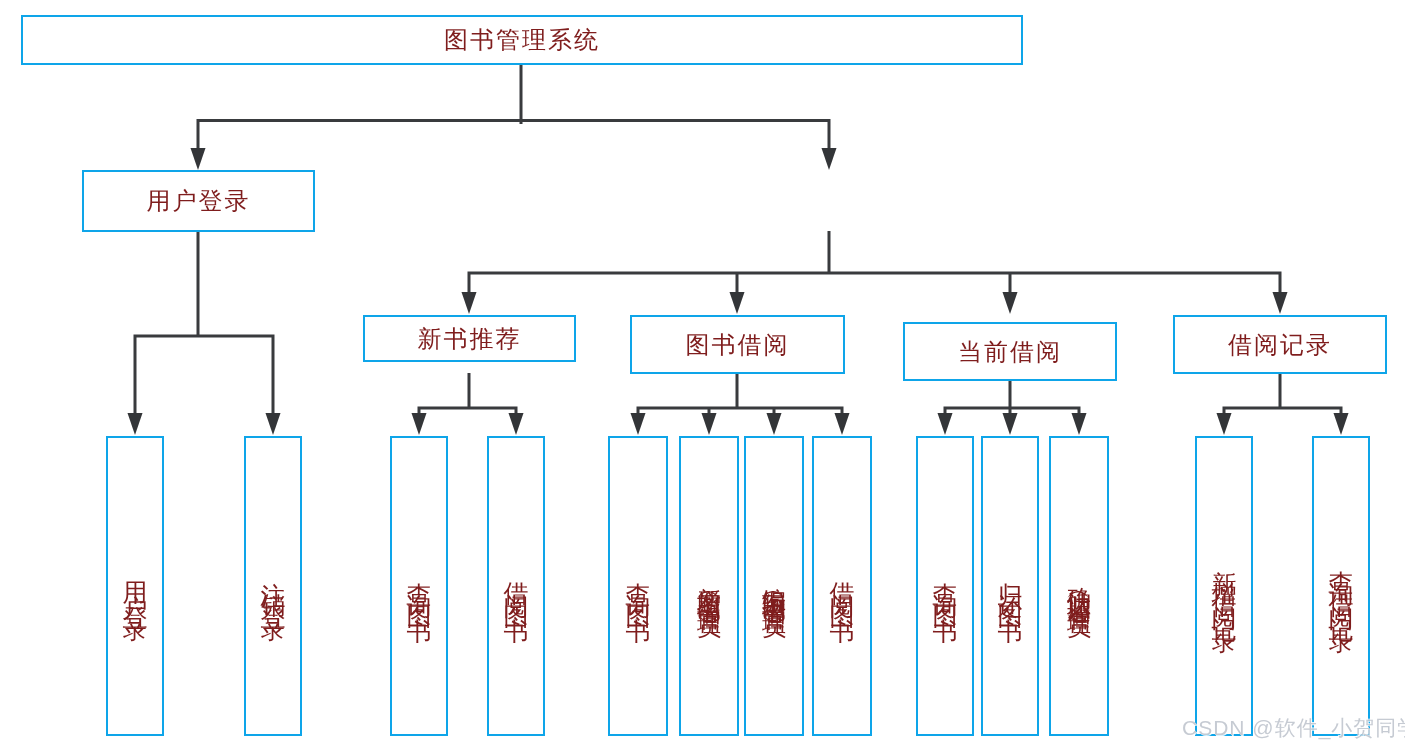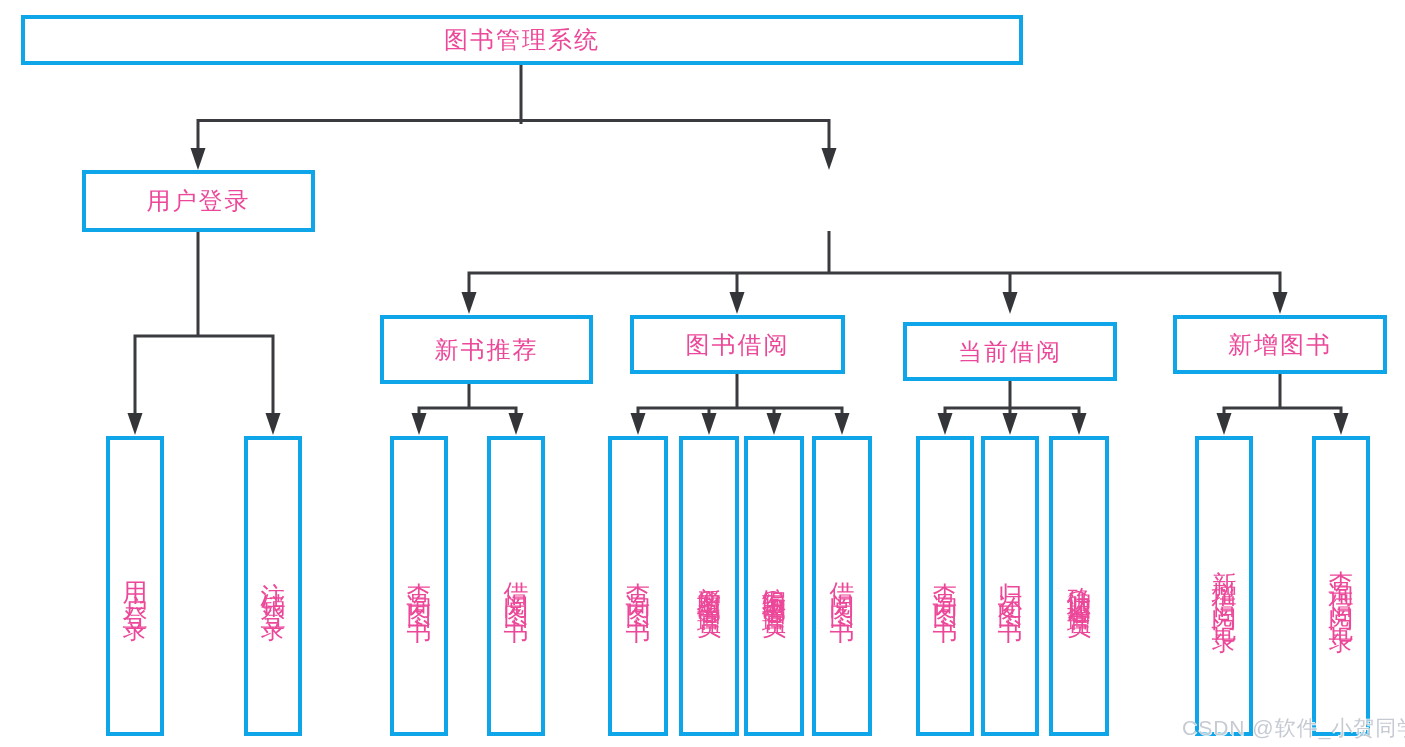--- a/index.html
+++ b/index.html
@@ -7,24 +7,24 @@
     position:relative;
     width:1405px;height:747px;
     background:#ffffff;
     font-family:"Liberation Sans","DejaVu Sans",sans-serif;
     overflow:hidden;
   }
   #connectors{position:absolute;left:0;top:0;width:1405px;height:747px;z-index:1;}
   .box{
     position:absolute;
     background:#ffffff;
-    border:4px solid #0ea5e9;
+    border:2px solid #0ea5e9;
     box-sizing:border-box;
     display:flex;align-items:center;justify-content:center;
-    color:#ec4899;
+    color:#7f1d1d;
     z-index:2;
   }
   .hbox{font-size:24px;letter-spacing:2px;}
   .vbox{width:58px;top:436px;height:300px;}
   .vbox span{
     writing-mode:vertical-rl;
     text-orientation:mixed;
     font-size:25px;
     line-height:1;
     letter-spacing:12px;
@@ -94,31 +94,31 @@
   </svg>
 
   <div class="box hbox" style="left:21px;top:15px;width:1002px;height:50px;">
     <span>图书管理系统</span>
   </div>
 
   <div class="box hbox" style="left:82px;top:170px;width:233px;height:62px;">
     <span>用户登录</span>
   </div>
 
-  <div class="box hbox" style="left:380px;top:315px;width:213px;height:69px;text-align:right;">
+  <div class="box hbox" style="left:363px;top:315px;width:213px;height:47px;text-align:right;">
     <span>新书推荐</span>
   </div>
   <div class="box hbox" style="left:630px;top:315px;width:215px;height:59px;">
     <span>图书借阅</span>
   </div>
   <div class="box hbox" style="left:903px;top:322px;width:214px;height:59px;">
     <span>当前借阅</span>
   </div>
   <div class="box hbox" style="left:1173px;top:315px;width:214px;height:59px;">
-    <span>新增图书</span>
+    <span>借阅记录</span>
   </div>
 
   <div class="box vbox" style="left:106px;">
     <span>用户登录</span>
   </div>
   <div class="box vbox" style="left:244px;">
     <span>注销登录</span>
   </div>
 
   <div class="box vbox" style="left:390px;">

